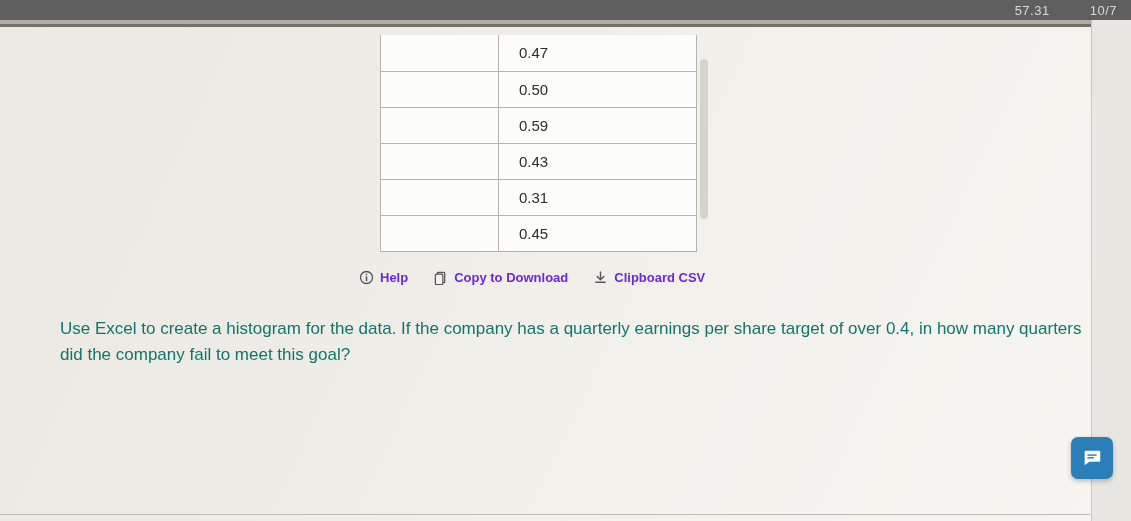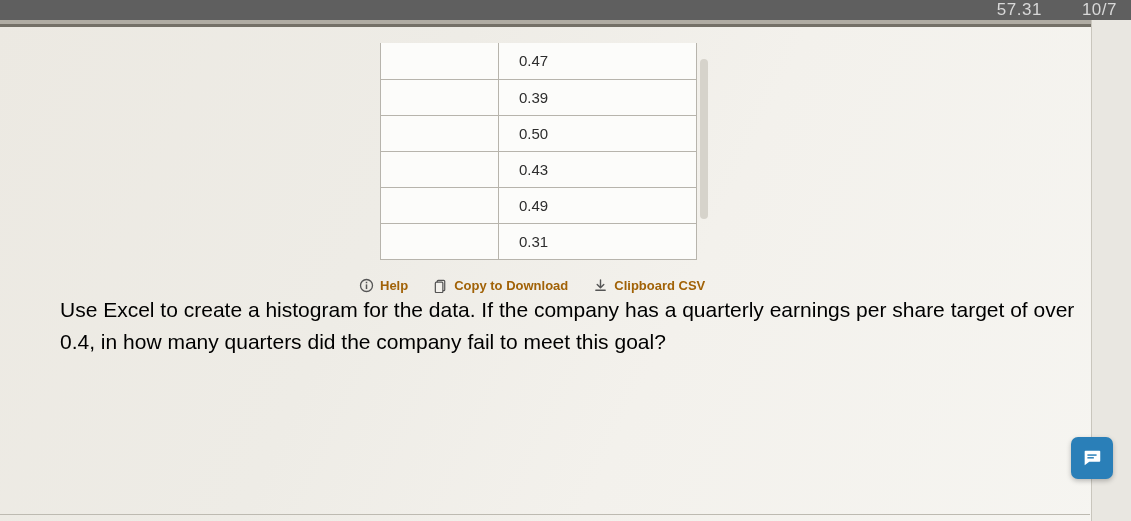--- a/index.html
+++ b/index.html
@@ -9,21 +9,21 @@
     background: linear-gradient(115deg, #ece9e2 0%, #eeece6 35%, #f3f1ec 60%, #f6f5f1 100%);
     color: #3a3a3a;
     position: relative;
   }
   .topbar {
     position: absolute;
     top: 0; left: 0; right: 0;
     height: 20px;
     background: #5f5f5f;
     color: #d8d8d8;
-    font-size: 17px;
+    font-size: 13px;
     display: flex;
     justify-content: flex-end;
     align-items: center;
     padding: 0 14px;
     gap: 40px;
     letter-spacing: 0.5px;
   }
   .hr1 {
     position: absolute;
     top: 20px; left: 0; right: 0;
@@ -38,21 +38,21 @@
   }
   .content {
     position: absolute;
     top: 27px; left: 0;
     width: 1090px;
     height: 494px;
     padding-left: 60px;
   }
   .data-table {
     margin-left: 320px;
-    margin-top: 16px;
+    margin-top: 8px;
     border-collapse: collapse;
     background: #fcfcfa;
   }
   .data-table td {
     border: 1px solid #b7b4ac;
     height: 36px;
     vertical-align: middle;
   }
   .data-table td.c1 { width: 118px; }
   .data-table td.c2 {
@@ -73,39 +73,40 @@
     border-radius: 4px;
   }
   .actions {
     margin-left: 298px;
     margin-top: 18px;
     display: flex;
     align-items: center;
     gap: 24px;
     font-size: 13px;
     font-weight: 600;
-    color: #a16207;
+    color: #6d28d9;
   }
   .action {
     display: flex;
     align-items: center;
     gap: 6px;
     cursor: pointer;
   }
   .icon {
     display: inline-flex;
     width: 16px;
     height: 16px;
     align-items: center;
     justify-content: center;
   }
   .question {
-    font-size: 21px;
+    margin-top: 30px;
+    font-size: 17px;
     line-height: 1.55;
-    color: #000000;
+    color: #0f766e;
     max-width: 1030px;
   }
   .chat-fab {
     position: absolute;
     right: 18px;
     bottom: 42px;
     width: 42px;
     height: 42px;
     background: #2a7fb8;
     border-radius: 7px;
@@ -147,37 +148,37 @@
 <div class="content">
 
   <table class="data-table">
     <tbody>
         <tr>
           <td class="c1"></td>
           <td class="c2">0.47</td>
         </tr>
     <tr>
           <td class="c1"></td>
-          <td class="c2">0.39</td>
-        </tr>
-    <tr>
-          <td class="c1"></td>
           <td class="c2">0.50</td>
         </tr>
     <tr>
           <td class="c1"></td>
+          <td class="c2">0.59</td>
+        </tr>
+    <tr>
+          <td class="c1"></td>
           <td class="c2">0.43</td>
         </tr>
     <tr>
           <td class="c1"></td>
-          <td class="c2">0.49</td>
-        </tr>
-    <tr>
-          <td class="c1"></td>
           <td class="c2">0.31</td>
+        </tr>
+    <tr>
+          <td class="c1"></td>
+          <td class="c2">0.45</td>
         </tr>
   </tbody>
     </table>
 
   <div class="scroll-track"></div>
 
   <div class="actions">
     <div class="action">
       <span class="icon">
         <svg viewBox="0 0 16 16" width="15" height="15">

